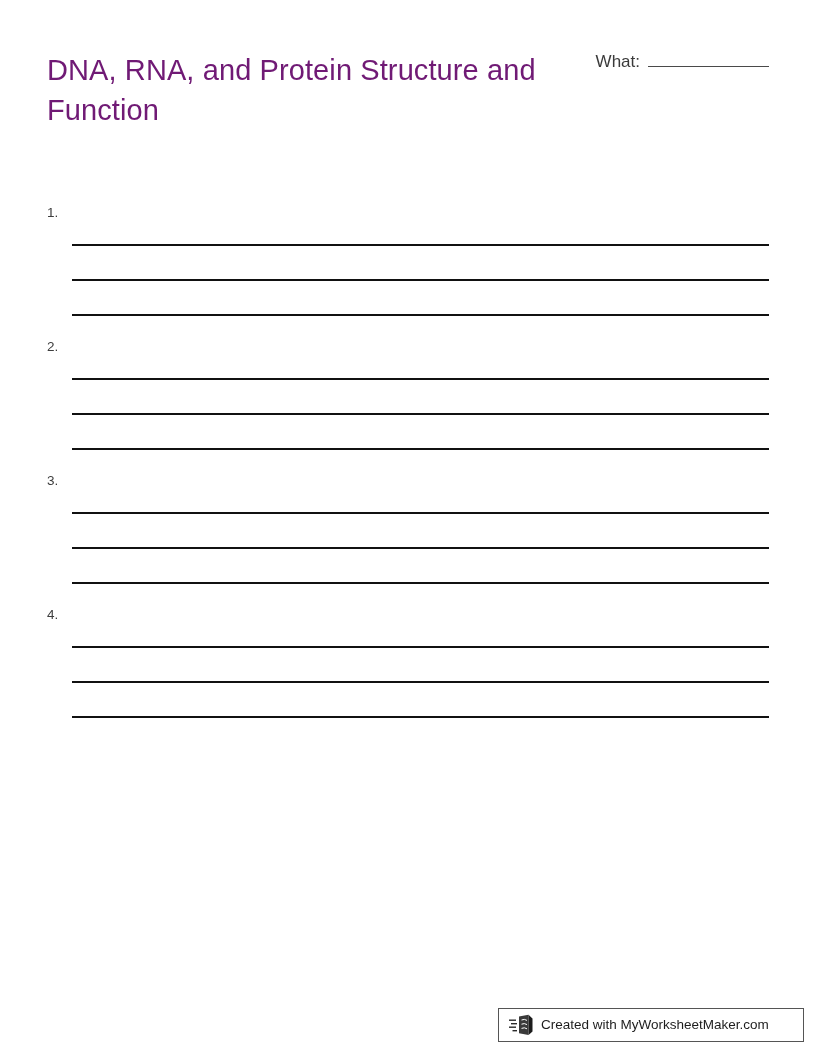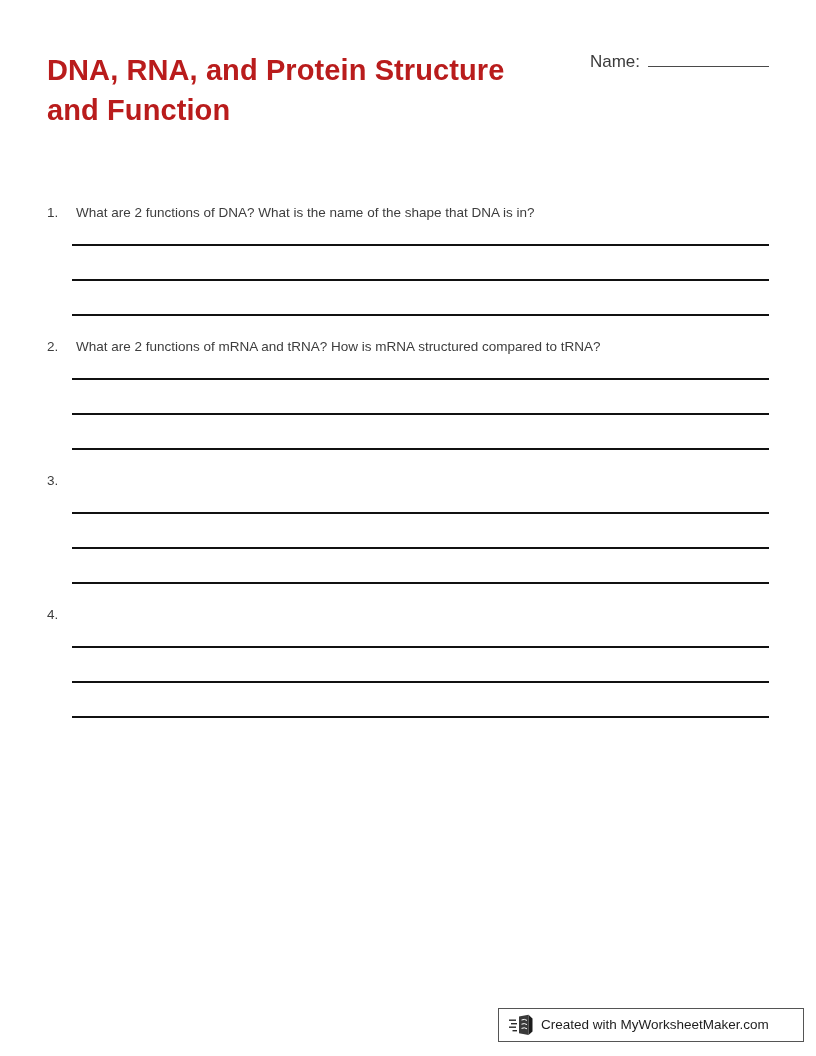--- a/index.html
+++ b/index.html
@@ -25,22 +25,22 @@
     left: 47px;
     top: 48px;
     right: 47px;
     display: flex;
     align-items: flex-start;
     justify-content: space-between;
   }
   .title {
     font-size: 29px;
     line-height: 40px;
-    font-weight: 700;
-    color: #b91c1c;
+    font-weight: 400;
+    color: #701a75;
     letter-spacing: 0.1px;
     max-width: 500px;
     margin: 0;
     padding-top: 2px;
   }
   .meta {
     margin-top: 4px;
     flex: none;
   }
   .meta-row {
@@ -133,42 +133,40 @@
 </head>
 <body>
 
 <div class="page">
 
   <div class="header">
     <h1 class="title">DNA, RNA, and Protein Structure and Function</h1>
 
     <div class="meta">
       <div class="meta-row">
-        <span class="meta-label">Name:</span>
+        <span class="meta-label">What:</span>
         <span class="meta-line"></span>
       </div>
     </div>
   </div>
 
   <div class="questions" id="questions-container">
       <div class="question-block">
         <div class="q-head">
           <span class="q-num">1.</span>
-          <span class="q-text">What are 2 functions of DNA? What is the name of the shape that DNA is in?</span>
         </div>
         <div class="answer-lines">
           <div class="answer-line"></div>
           <div class="answer-line"></div>
           <div class="answer-line"></div>
         </div>
       </div>
       <div class="question-block">
         <div class="q-head">
           <span class="q-num">2.</span>
-          <span class="q-text">What are 2 functions of mRNA and tRNA? How is mRNA structured compared to tRNA?</span>
         </div>
         <div class="answer-lines">
           <div class="answer-line"></div>
           <div class="answer-line"></div>
           <div class="answer-line"></div>
         </div>
       </div>
       <div class="question-block">
         <div class="q-head">
           <span class="q-num">3.</span>

